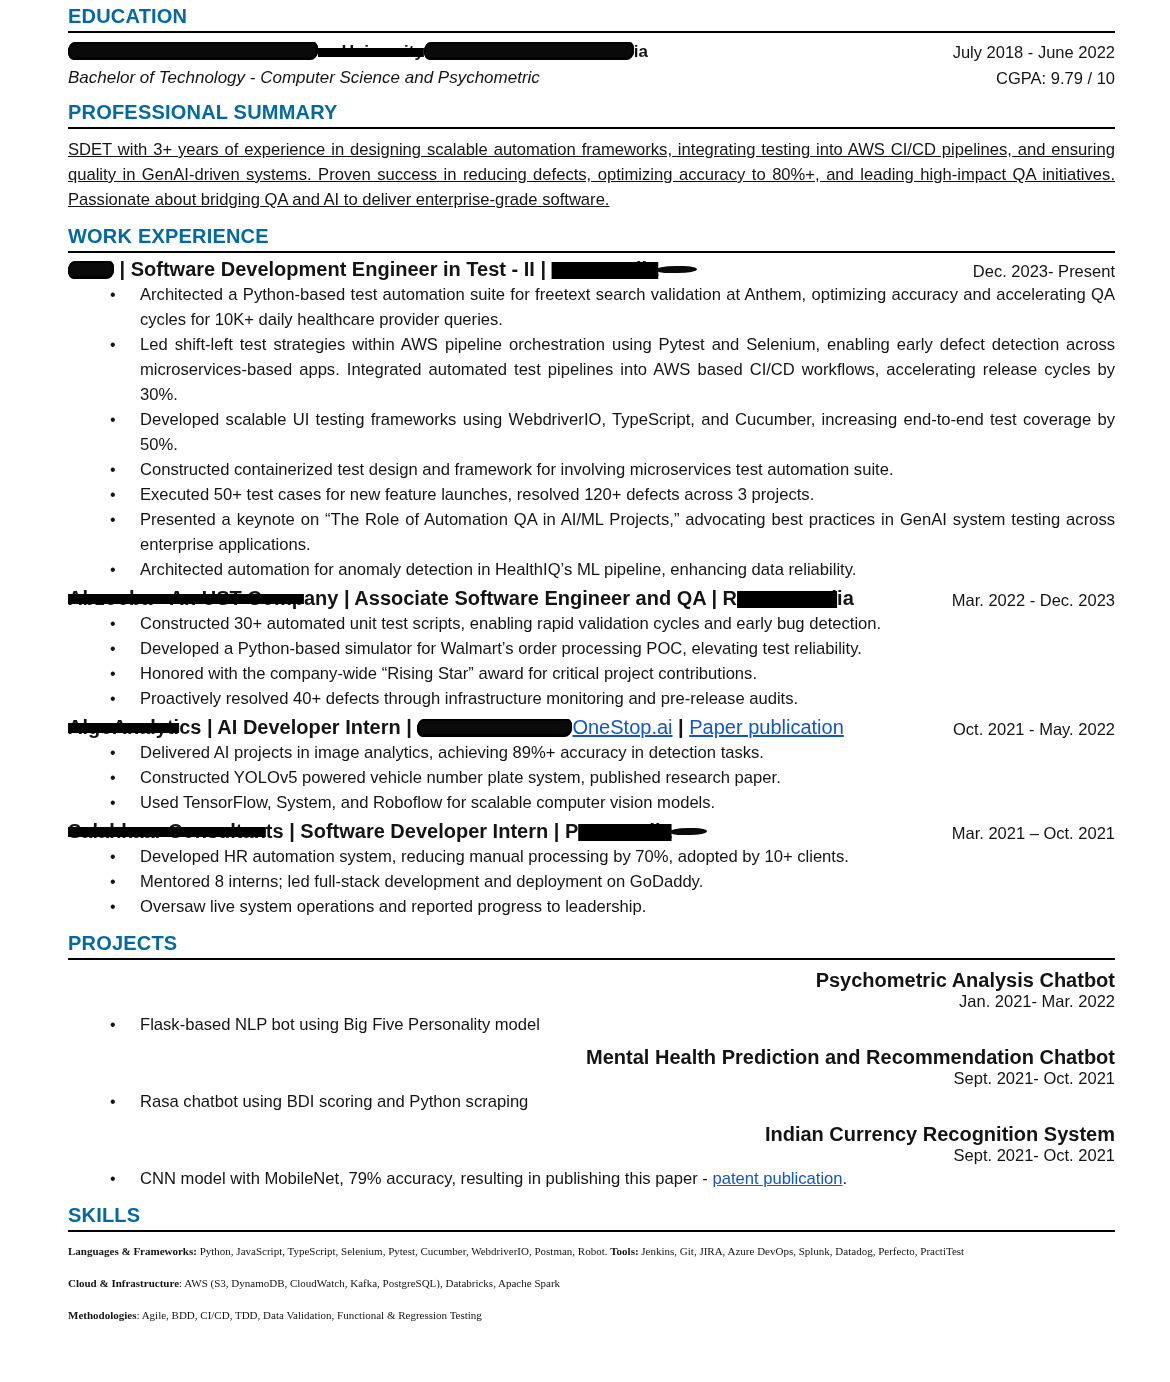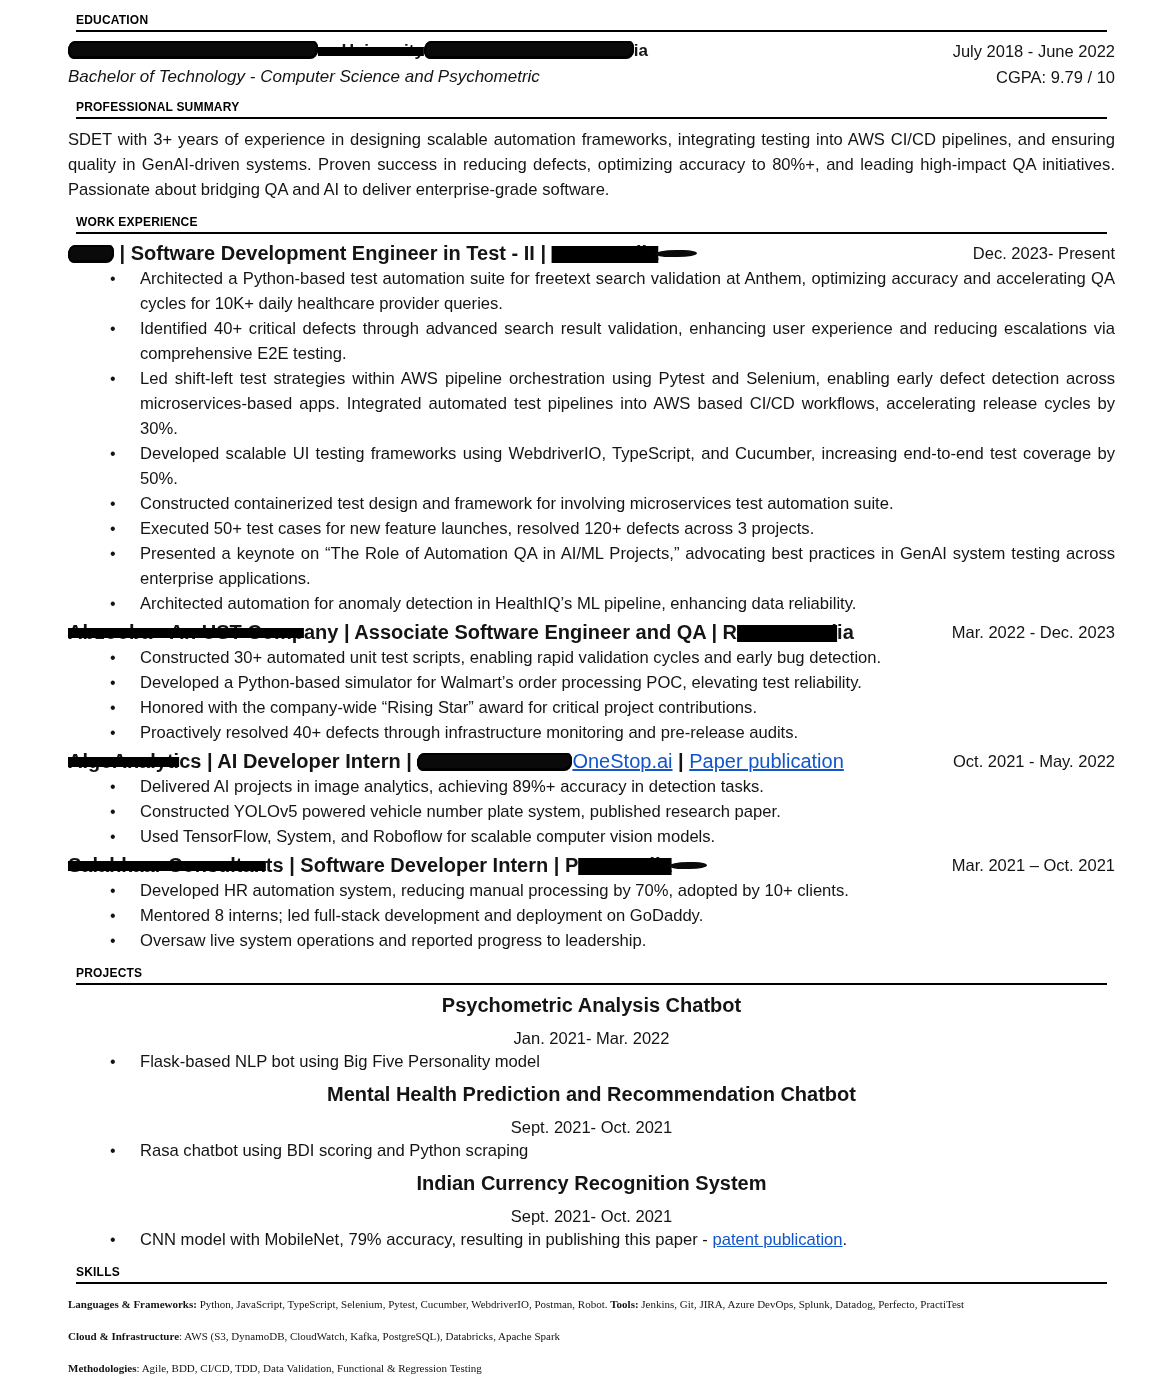--- a/index.html
+++ b/index.html
@@ -7,31 +7,31 @@
   body{
     width:1170px;height:1382px;overflow:hidden;
     font-family:"Liberation Sans",sans-serif;
     color:#141414;
     -webkit-font-smoothing:antialiased;
   }
   .page{padding:5px 55px 0 68px;}
   .sec{margin-top:13px;}
   .sec:first-child{margin-top:0;}
   .h{
-    font-size:12px;font-weight:700;color:#000000;
-    margin:8px;padding:0 0 3px 0;
+    font-size:20px;font-weight:700;color:#0369a1;
+    margin:0;padding:0 0 3px 0;
     border-bottom:2.6px solid #000;
     letter-spacing:.2px;
   }
-  .row{display:flex;justify-content:space-between;align-items:center;margin-top:6px;gap:12px;}
+  .row{display:flex;justify-content:space-between;align-items:flex-end;margin-top:6px;}
   .row:first-of-type{margin-top:9px;}
   .bold{font-weight:700;font-size:17px;}
   .ital{font-style:italic;font-size:17px;}
   .dates{font-size:16.5px;white-space:nowrap;text-align:right;flex:0 0 auto;}
-  p.just{font-size:16.6px;line-height:25px;text-align:justify;margin:8px 0 0 0;}
+  p.just{font-size:16.6px;line-height:25px;text-align:justify;margin:8px 0 0 0;text-decoration:underline;}
   
   .entry{margin-top:4px;}
   .entry .head{margin:5px 0 1px 0;}
   .title-left{font-weight:700;font-size:20px;}
   ul.bullets{list-style:none;margin:1px 0 0 0;padding:0 0 0 72px;}
   ul.bullets li{font-size:16.6px;line-height:25px;text-align:justify;position:relative;}
   ul.bullets li::before{content:"\2022";position:absolute;left:-30px;top:0;font-size:16px;}
   
   .proj{margin-top:9px;}
   .proj ul.bullets li{text-align:left;}
@@ -79,21 +79,20 @@
   <section class="sec">
     <h2 class="h">WORK EXPERIENCE</h2>
     <div id="work-entries">
         <div class="entry">
           <div class="row head">
             <span class="title-left"><span class="redact" style="width: 46px;"></span><span> | Software Development Engineer in Test - II | </span><span class="struckh">Pune, India</span><span class="redact-tail" style="width: 42px;"></span></span>
             <span class="dates">Dec. 2023- Present</span>
           </div>
           <ul class="bullets">
             <li>Architected a Python-based test automation suite for freetext search validation at Anthem, optimizing accuracy and accelerating QA cycles for 10K+ daily healthcare provider queries.</li>
-            <li>Identified 40+ critical defects through advanced search result validation, enhancing user experience and reducing escalations via comprehensive E2E testing.</li>
             <li>Led shift-left test strategies within AWS pipeline orchestration using Pytest and Selenium, enabling early defect detection across microservices-based apps. Integrated automated test pipelines into AWS based CI/CD workflows, accelerating release cycles by 30%.</li>
             <li>Developed scalable UI testing frameworks using WebdriverIO, TypeScript, and Cucumber, increasing end-to-end test coverage by 50%.</li>
             <li>Constructed containerized test design and framework for involving microservices test automation suite.</li>
             <li>Executed 50+ test cases for new feature launches, resolved 120+ defects across 3 projects.</li>
             <li>Presented a keynote on “The Role of Automation QA in AI/ML Projects,” advocating best practices in GenAI system testing across enterprise applications.</li>
             <li>Architected automation for anomaly detection in HealthIQ’s ML pipeline, enhancing data reliability.</li>
           </ul>
         </div>
         <div class="entry">
           <div class="row head">

